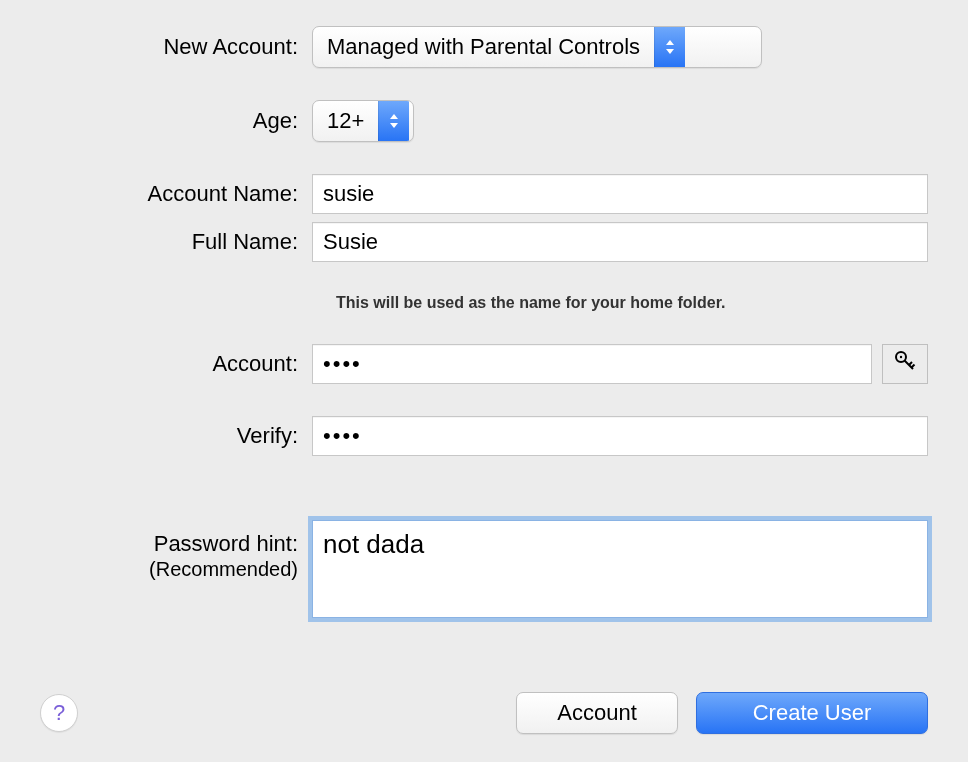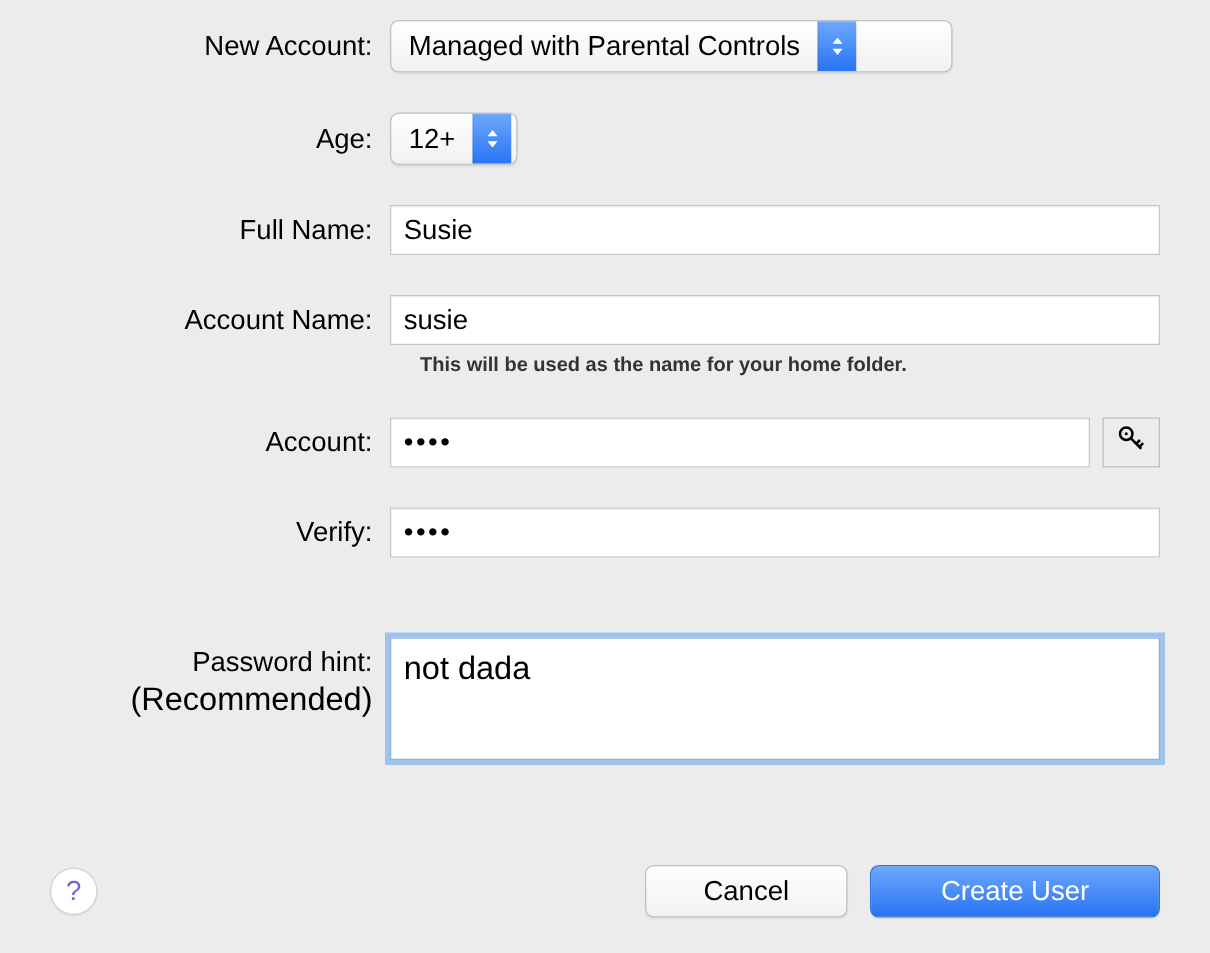--- a/index.html
+++ b/index.html
@@ -28,40 +28,40 @@
   }
   .sheet {
     position: relative;
     width: 968px;
     height: 762px;
     box-sizing: border-box;
   }
   .form {
     position: absolute;
     left: 0; right: 0;
-    top: 16px;
+    top: 26px;
   }
   .row {
     display: flex;
     align-items: center;
     margin-bottom: 32px;
   }
   .row.tight { margin-bottom: 8px; }
   .label-col {
     width: 312px;
     flex: 0 0 312px;
     text-align: right;
     padding-right: 14px;
     box-sizing: border-box;
     font-size: 22px;
     line-height: 1.2;
   }
   .label-col .sub {
     display: block;
-    font-size: 26px;
+    font-size: 20px;
   }
   .field-col {
     flex: 1 1 auto;
     display: flex;
     align-items: center;
     padding-right: 40px;
   }
   .hint-text {
     font-size: 16px;
     color: var(--hint);
@@ -226,31 +226,31 @@
                 <path d="M5 0 L9 5 L1 5 Z" fill="#fff"></path>
               </svg>
             <svg width="10" height="6" viewBox="0 0 10 6">
                 <path d="M5 6 L1 1 L9 1 Z" fill="#fff"></path>
               </svg>
           </span>
         </div>
       </div>
     </div>
 
-    <div class="row">
-      <div class="label-col">Full Name:</div>
-      <div class="field-col">
-        <input class="tf" type="text" value="Susie" style="">
-      </div>
-    </div>
-
     <div class="row tight">
       <div class="label-col">Account Name:</div>
       <div class="field-col">
         <input class="tf" type="text" value="susie" style="">
+      </div>
+    </div>
+
+    <div class="row">
+      <div class="label-col">Full Name:</div>
+      <div class="field-col">
+        <input class="tf" type="text" value="Susie" style="">
       </div>
     </div>
     <div class="row">
       <div class="label-col"></div>
       <div class="field-col">
         <span class="hint-text">This will be used as the name for your home folder.</span>
       </div>
     </div>
 
     <div class="row">
@@ -293,20 +293,20 @@
     </div>
 
   </div>
 
   <div class="bottom">
     <span class="help-btn">
       <span>?</span>
     </span>
     <span class="spacer"></span>
     <span class="btn">
-      <span>Cancel</span>
+      <span>Account</span>
     </span>
     <span class="btn primary">
       <span>Create User</span>
     </span>
   </div>
 
 </div>
 
 </body></html>

